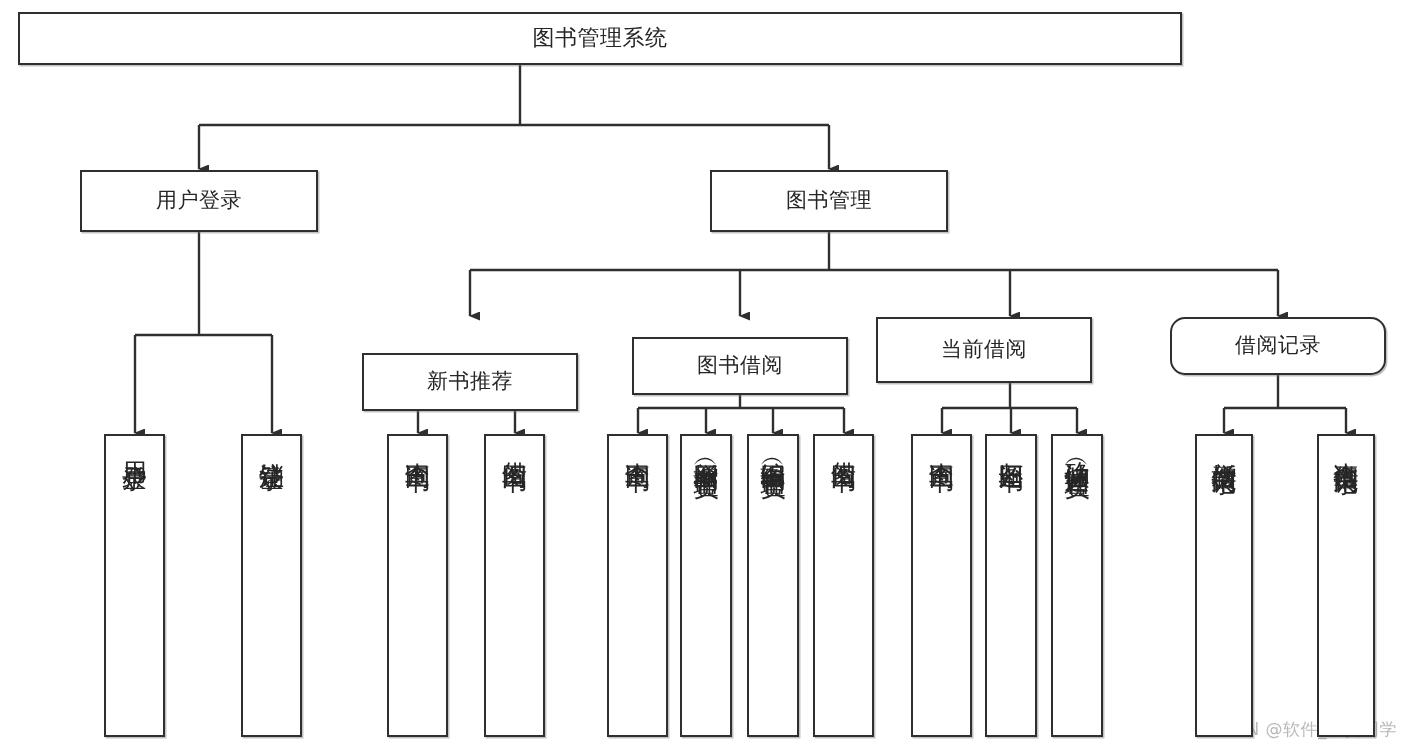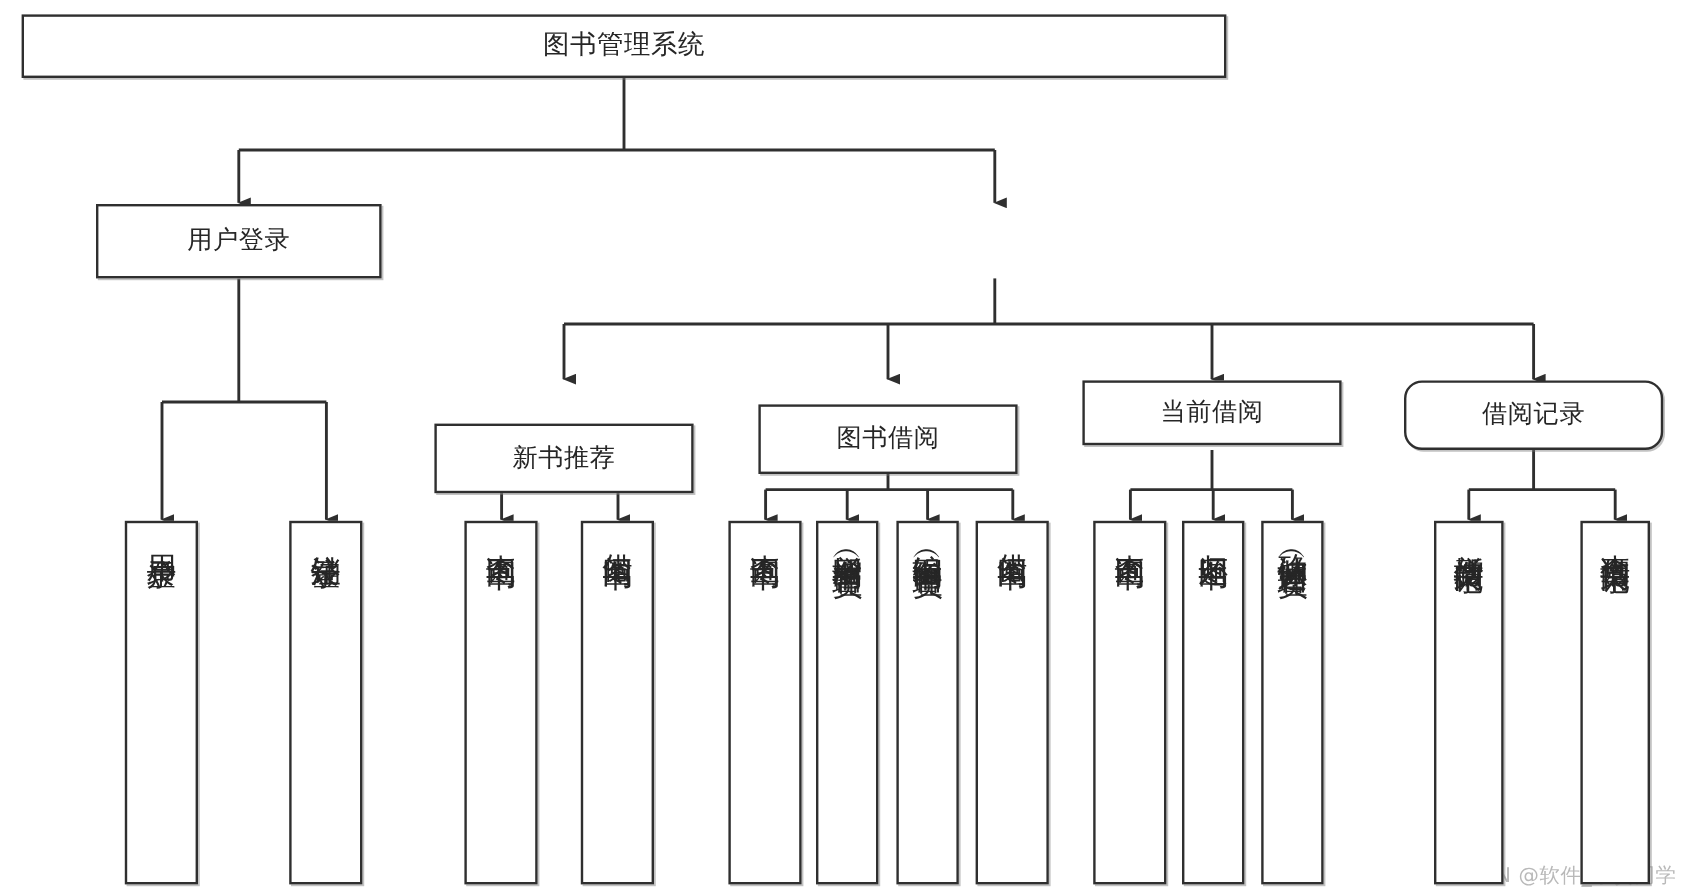--- a/index.html
+++ b/index.html
@@ -115,33 +115,36 @@
         <path d="M 1011 408 L 1011 433" marker-end="url(#arrowhead)"></path>
         <path d="M 1077 408 L 1077 433" marker-end="url(#arrowhead)"></path>
         <path d="M 1278 375 L 1278 408"></path>
         <path d="M 1224 408 L 1346 408"></path>
         <path d="M 1224 408 L 1224 433" marker-end="url(#arrowhead)"></path>
         <path d="M 1346 408 L 1346 433" marker-end="url(#arrowhead)"></path>
       </g>
   </svg>
 
   <div class="watermark">CSDN @软件_小贺同学</div>
-<div class="node horiz root" style="left: 18px; top: 12px; width: 1004px; height: 53px;">
+<div class="node horiz root" style="left: 18px; top: 12px; width: 1164px; height: 53px; font-family: Liberation Serif, serif;">
       <span class="node-label">图书管理系统</span>
     </div>
     <div class="node horiz" style="left: 80px; top: 170px; width: 238px; height: 62px;">
       <span class="node-label">用户登录</span>
+    </div>
+    <div class="node horiz" style="left: 710px; top: 170px; width: 238px; height: 62px;">
+      <span class="node-label">图书管理</span>
     </div>
     <div class="node horiz" style="left: 362px; top: 317px; width: 216px; height: 58px; margin-top: 36px;">
       <span class="node-label">新书推荐</span>
     </div>
     <div class="node horiz" style="left: 632px; top: 317px; width: 216px; height: 58px; margin-top: 20px;">
       <span class="node-label">图书借阅</span>
     </div>
-    <div class="node horiz" style="left: 902px; top: 317px; width: 216px; height: 54px;">
+    <div class="node horiz" style="left: 876px; top: 317px; width: 216px; height: 66px;">
       <span class="node-label">当前借阅</span>
     </div>
     <div class="node horiz" style="left: 1170px; top: 317px; width: 216px; height: 58px; border-radius: 15px;">
       <span class="node-label">借阅记录</span>
     </div>
     <div class="node vert" style="left: 104px; top: 434px; width: 61px; height: 303px;">
       <span class="node-label">用户登录</span>
     </div>
     <div class="node vert" style="left: 241px; top: 434px; width: 61px; height: 303px;">
       <span class="node-label">注销登录</span>

